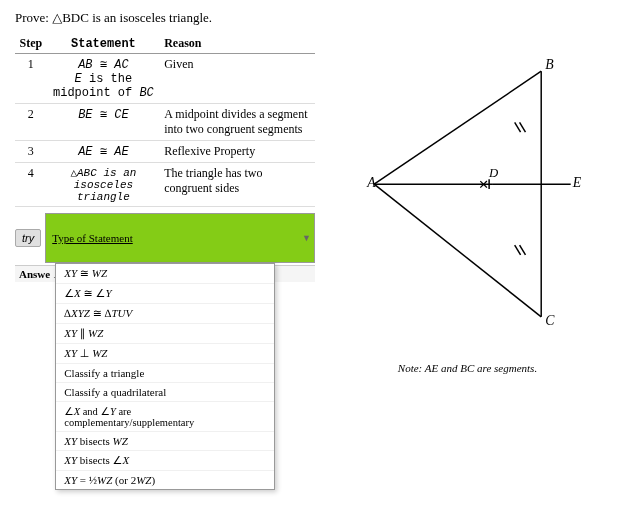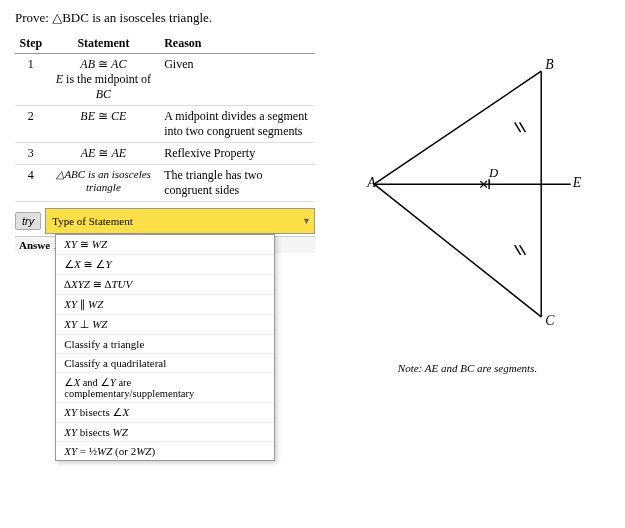--- a/index.html
+++ b/index.html
@@ -48,20 +48,21 @@
       padding: 3px 4px;
       vertical-align: top;
     }
     .proof-table .step-col {
       width: 25px;
       text-align: center;
     }
     .proof-table .stmt-col {
       width: 110px;
       text-align: center;
+      font-family: Liberation Mono, monospace;
     }
     .proof-table .reason-col {
       width: 150px;
     }
     .proof-table tr {
       border-bottom: 1px solid #ddd;
     }
     .try-row {
       display: flex;
       align-items: center;
@@ -77,24 +78,25 @@
       border-radius: 2px;
       font-style: italic;
     }
     .stmt-input-wrapper {
       position: relative;
       flex: 1;
     }
     .stmt-input {
       width: 100%;
       border: 1px solid #999;
-      padding: 6px 6px;
-      font-size: 11px;
-      background: #fde047;
+      padding: 18px 6px;
+      font-size: 11px;
+      background: #84cc16;
       font-family: inherit;
+      text-decoration: underline;
     }
     .dropdown-arrow {
       position: absolute;
       right: 4px;
       top: 50%;
       transform: translateY(-50%);
       font-size: 9px;
       color: #666;
     }
     .dropdown-menu {
@@ -200,22 +202,22 @@
           <span class="dropdown-arrow">▼</span>
           <div class="dropdown-menu">
             <div class="dropdown-item"><em>XY</em> ≅ <em>WZ</em></div>
             <div class="dropdown-item">∠<em>X</em> ≅ ∠<em>Y</em></div>
             <div class="dropdown-item">∆<em>XYZ</em> ≅ ∆<em>TUV</em></div>
             <div class="dropdown-item"><em>XY</em> ∥ <em>WZ</em></div>
             <div class="dropdown-item"><em>XY</em> ⊥ <em>WZ</em></div>
             <div class="dropdown-item">Classify a triangle</div>
             <div class="dropdown-item">Classify a quadrilateral</div>
             <div class="dropdown-item" style="font-size:10.5px;">∠<em>X</em> and ∠<em>Y</em> are<br>complementary/supplementary</div>
+            <div class="dropdown-item"><em>XY</em> bisects <em>WZ</em></div>
             <div class="dropdown-item"><em>XY</em> bisects ∠<em>X</em></div>
-            <div class="dropdown-item"><em>XY</em> bisects <em>WZ</em></div>
             <div class="dropdown-item" style="border-bottom:none;"><em>XY</em> = ½<em>WZ</em> (or 2<em>WZ</em>)</div>
           </div>
         </div>
       </div>
 
       <div class="answer-row">
         <span class="answer-label">Answe</span>
         <span style="font-style:italic; font-size:11px;">XY = ½WZ (or 2WZ).</span>
       </div>
     </div>

